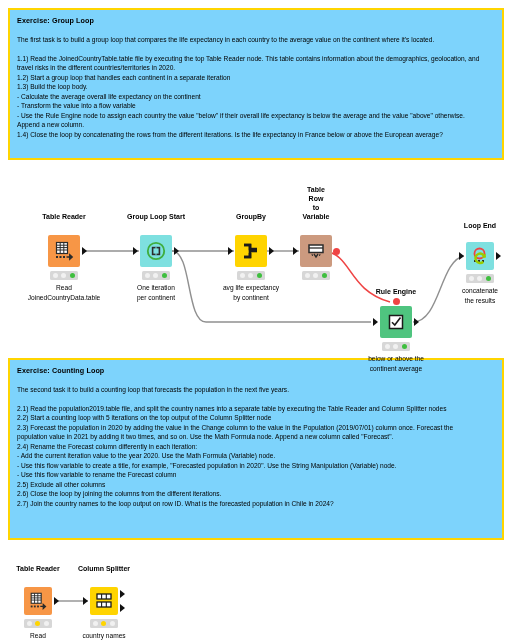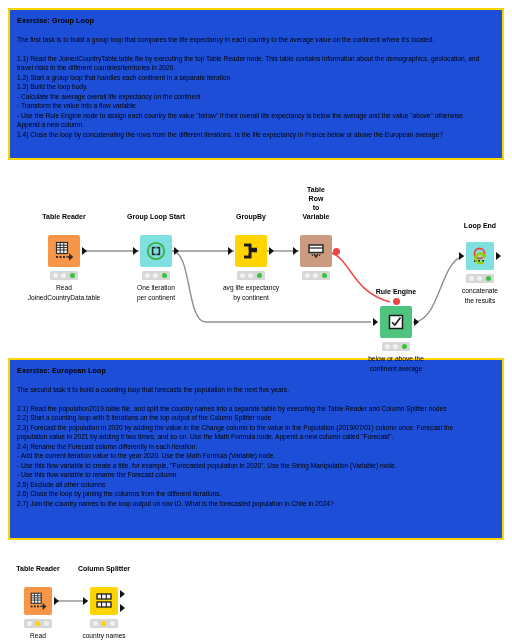--- a/index.html
+++ b/index.html
@@ -5,21 +5,21 @@
   html,body{margin:0;padding:0;background:#ffffff;}
   body{
     width:512px;height:643px;position:relative;overflow:hidden;
     font-family:"Liberation Sans","DejaVu Sans",sans-serif;
     color:#000;
   }
 
   
   .note{
     position:absolute;
-    background:#1d4ed8;
+    background:#7dd3fc;
     border:2px solid #ffd500;
     box-sizing:border-box;
     padding:5px 20px 6px 7px;
     overflow:hidden;
   }
   .note-title{
     font-size:7.2px;font-weight:bold;line-height:11px;
     letter-spacing:.1px;margin-bottom:9px;
   }
   .note-body{font-size:6.6px;line-height:9.55px;letter-spacing:0px;}
@@ -111,21 +111,21 @@
     <p>1.2) Start a group loop that handles each continent in a separate iteration</p>
     <p>1.3) Build the loop body.</p>
     <p>- Calculate the average overall life expectancy on the continent</p>
     <p>- Transform the value into a flow variable</p>
     <p>- Use the Rule Engine node to assign each country the value "below" if their overall life expectancy is below the average and the value "above" otherwise. Append a new column.</p>
     <p>1.4) Close the loop by concatenating the rows from the different iterations. Is the life expectancy in France below or above the European average?</p>
   </div>
 </div>
 
 <div class="note" id="note-count">
-  <div class="note-title">Exercise: European Loop</div>
+  <div class="note-title">Exercise: Counting Loop</div>
   <div class="note-body">
     <p>The second task it to build a counting loop that forecasts the population in the next five years.</p>
     <div class="gap"></div>
     <p>2.1) Read the population2019.table file, and split the country names into a separate table by executing the Table Reader and Column Splitter nodes</p>
     <p>2.2) Start a counting loop with 5 iterations on the top output of the Column Splitter node</p>
     <p>2.3) Forecast the population in 2020 by adding the value in the  Change  column to the value in the  Population (2019/07/01)  column once. Forecast the population value in 2021 by adding it two times, and so on. Use the Math Formula node. Append a new column called "Forecast".</p>
     <p>2.4) Rename the  Forecast  column differently in each iteration:</p>
     <p>- Add the current iteration value to the year 2020. Use the Math Formula (Variable) node.</p>
     <p>- Use this flow variable to create a title, for example, "Forecasted population in 2020". Use the String Manipulation (Variable) node.</p>
     <p>- Use this flow variable to rename the  Forecast  column</p>

